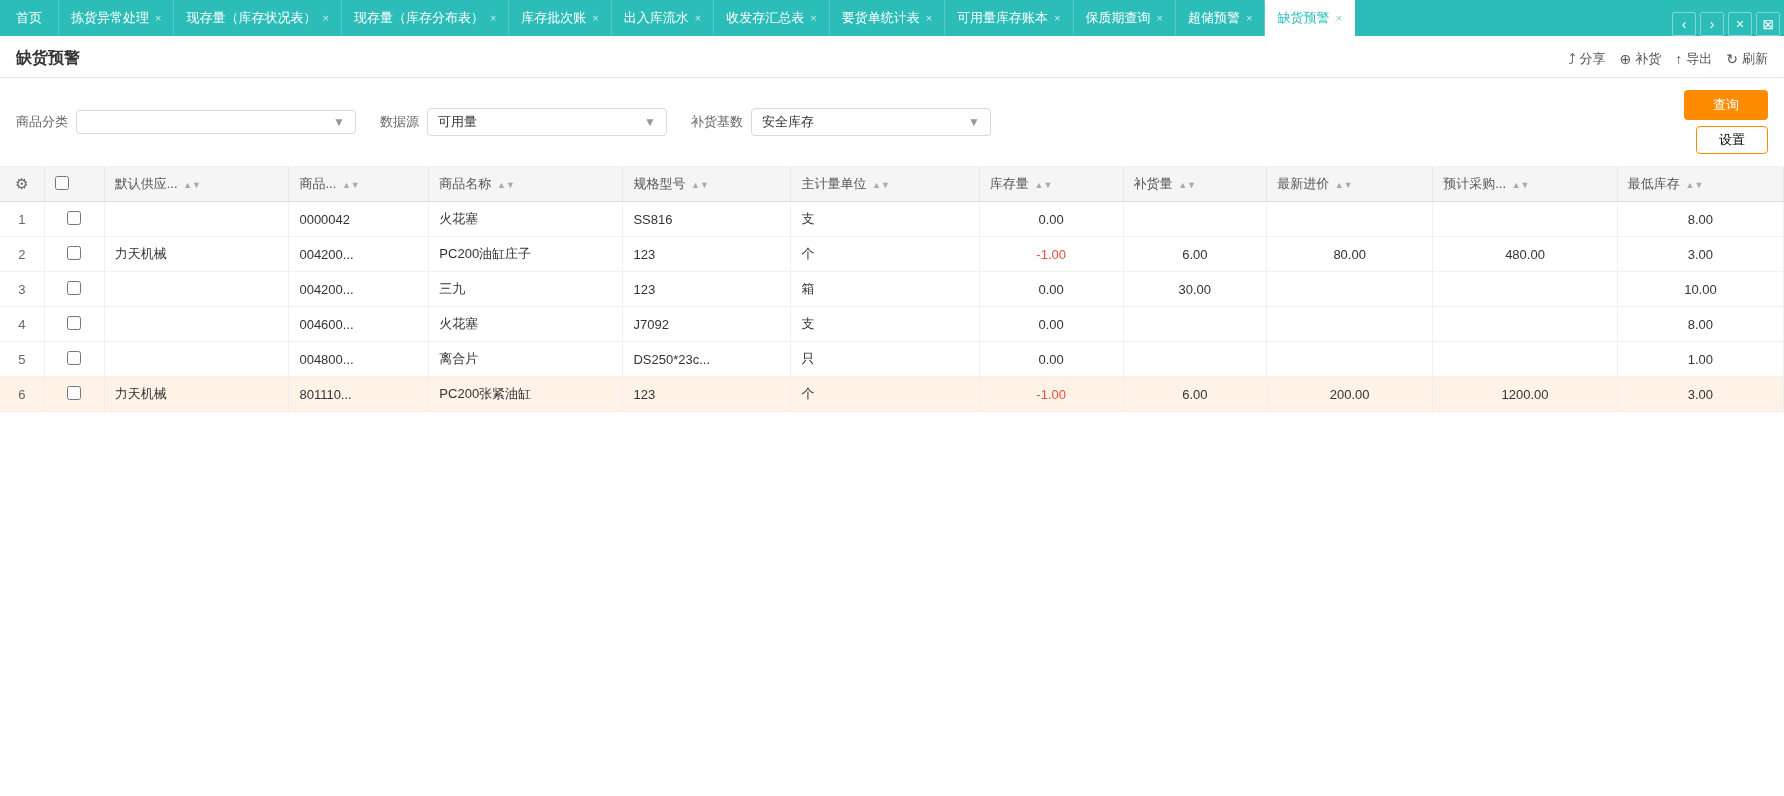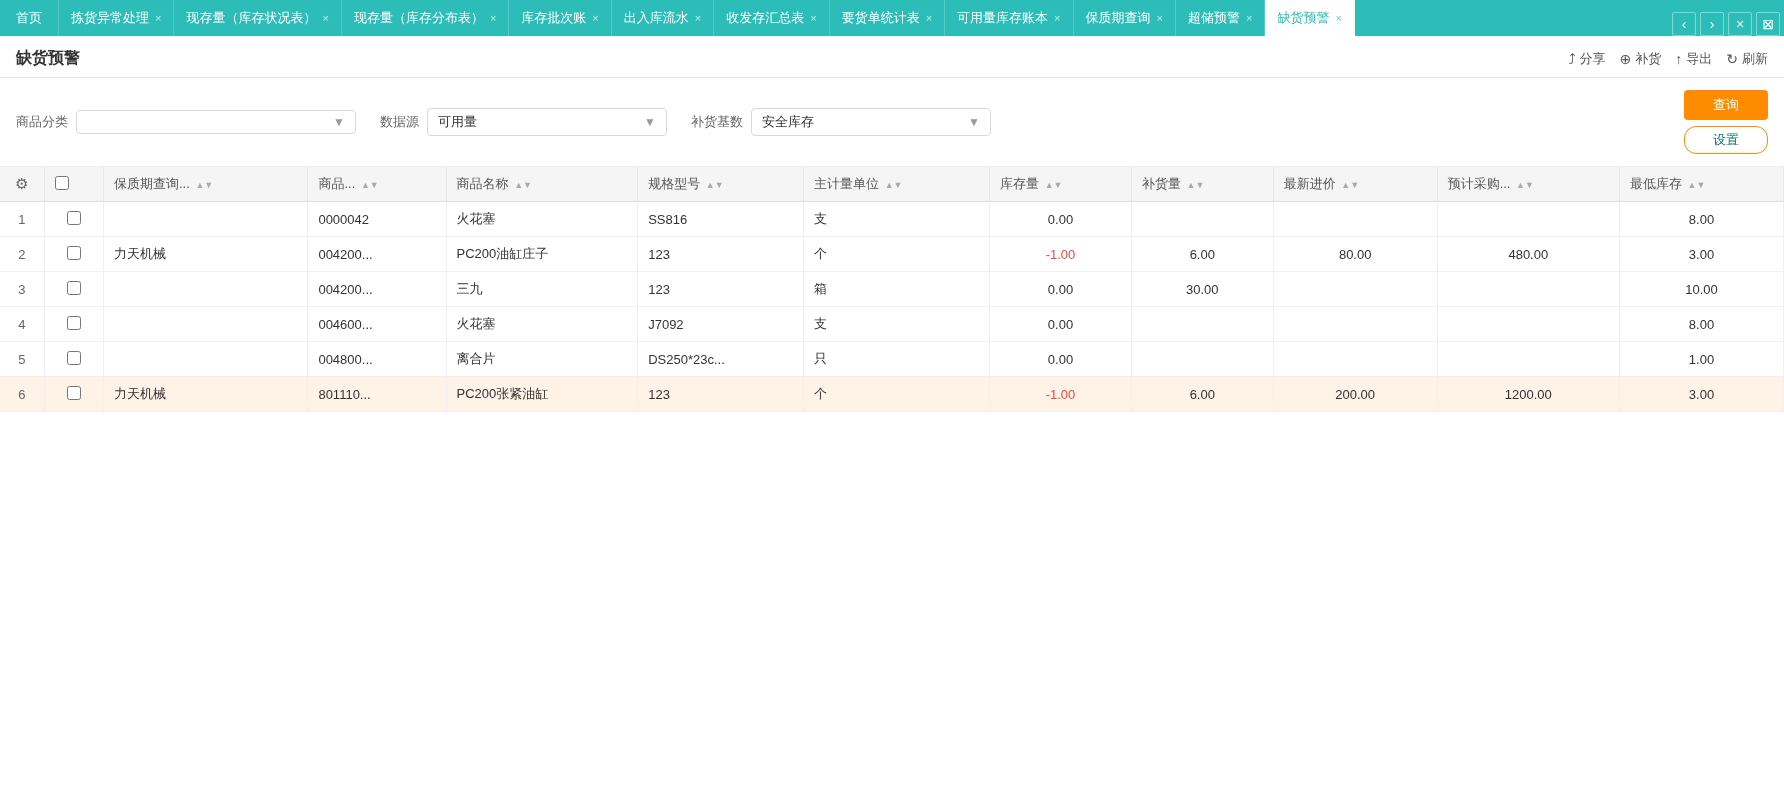--- a/index.html
+++ b/index.html
@@ -142,24 +142,24 @@
       color: #fff;
       border: none;
       border-radius: 4px;
       padding: 6px 29px;
       cursor: pointer;
       font-size: 13px;
       font-weight: 500;
     }
     .btn-setting {
       background: #fff;
-      color: #0f766e;
+      color: #000000;
       border: 1px solid #ff8c00;
-      border-radius: 12px;
-      padding: 4px 28px;
+      border-radius: 4px;
+      padding: 4px 22px;
       cursor: pointer;
       font-size: 13px;
     }
 
     
     .table-container {
       padding: 0 0;
       overflow-x: auto;
     }
     table {
@@ -329,21 +329,21 @@
         <tr>
           <th>
             <div class="gear-cell">
               <span style="cursor:pointer;color:#666;font-size:15px;">⚙</span>
             </div>
           </th>
           <th>
             <input type="checkbox" style="">
           </th>
           <th>
-            <span>保质期查询...</span>
+            <span>默认供应...</span>
             <span class="th-sort">▲▼</span>
           </th>
           <th>
             <span>商品...</span>
             <span class="th-sort">▲▼</span>
           </th>
           <th>
             <span>商品名称</span>
             <span class="th-sort">▲▼</span>
           </th>

